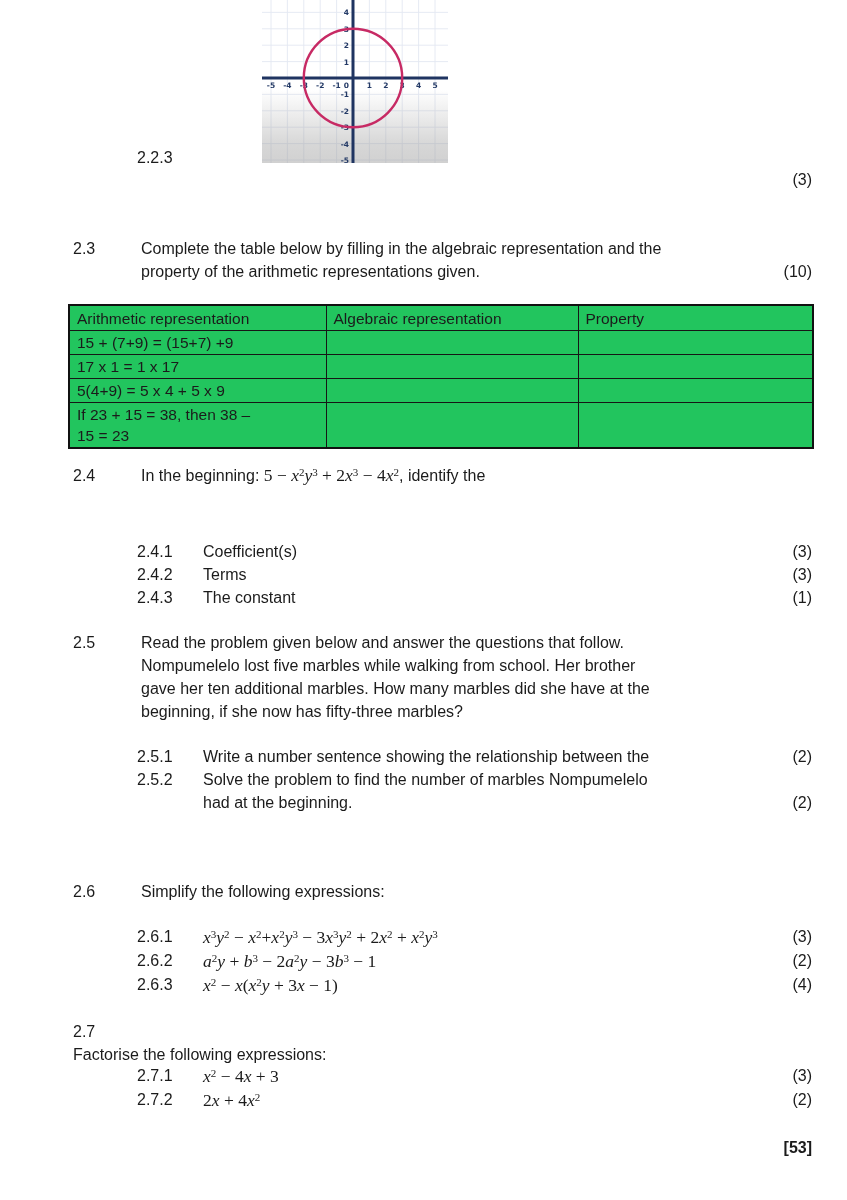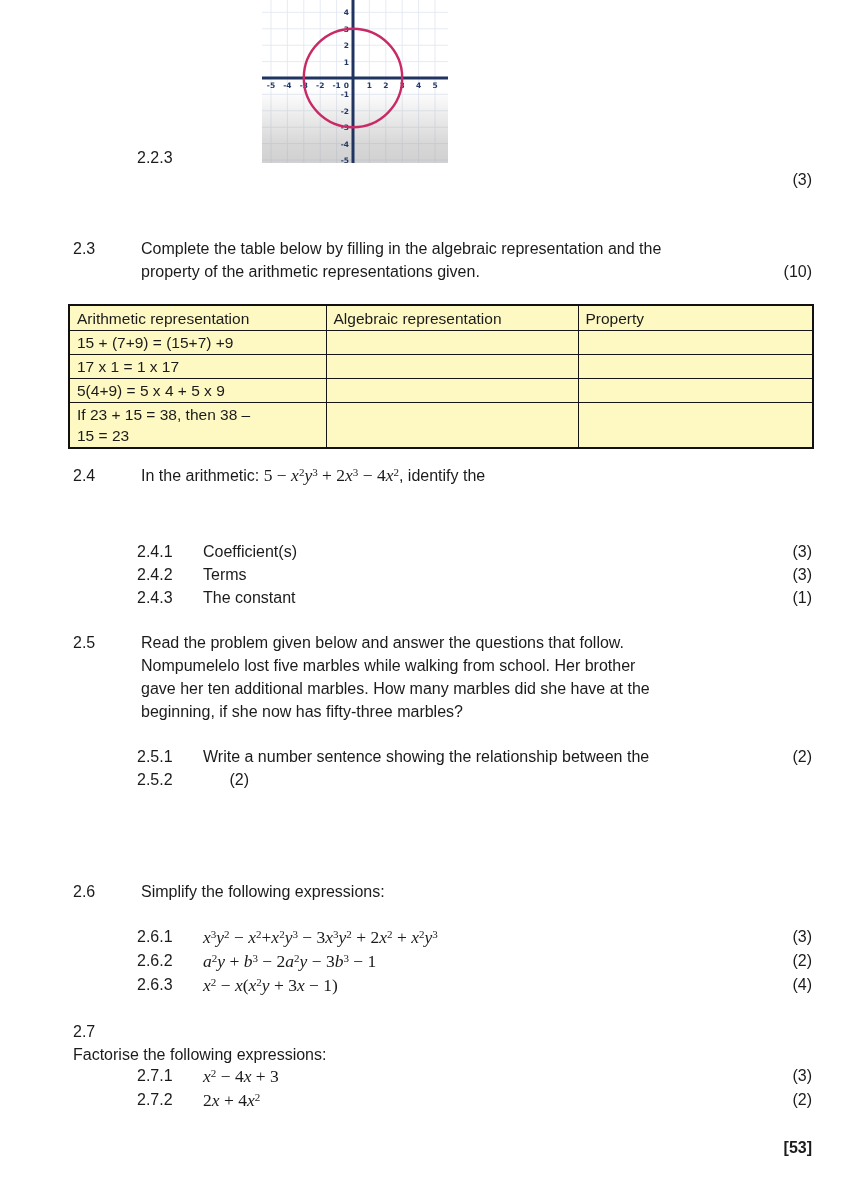--- a/index.html
+++ b/index.html
@@ -27,21 +27,21 @@
   .sub-row{display:flex;line-height:23px;}
   .items-math .sub-row{line-height:24px;}
   .sub-num{width:66px;flex:none;}
   .sub-text{flex:1;}
   .mark{width:46px;flex:none;text-align:right;align-self:flex-end;}
   
   .math{font-family:"Liberation Serif",serif;font-size:17.5px;}
   .math i{font-style:italic;}
   .math sup{font-size:11px;line-height:0;vertical-align:5px;}
   
-  table.rep{border-collapse:collapse;table-layout:fixed;background:#fef9c3;}
+  table.rep{border-collapse:collapse;table-layout:fixed;background:#22c55e;}
   table.rep th,table.rep td{
     border:1.6px solid #161616;font-weight:normal;text-align:left;
     font-size:15.5px;line-height:21px;padding:1px 7px;vertical-align:middle;
     overflow:hidden;white-space:pre-line;
   }
   table.rep th{height:22px;}
   table.rep td{height:21px;margin-left:36px;}
   table.rep{border:2px solid #111;}
   .total{font-weight:bold;}
 </style>
@@ -149,21 +149,21 @@
         <tr>
           <td>If 23 + 15 = 38, then 38 –<br>15 = 23</td>
           <td></td>
           <td></td>
         </tr>
       </tbody>
   </table>
 
   <div class="abs sec" style="top:464px;">
     <span class="qnum">2.4</span>
-    <span class="qbody"><span>In the arithmetic: </span><span class="math">5 − <i>x</i><sup>2</sup><i>y</i><sup>3</sup> + 2<i>x</i><sup>3</sup> − 4<i>x</i><sup>2</sup></span><span>, identify the</span></span>
+    <span class="qbody"><span>In the beginning: </span><span class="math">5 − <i>x</i><sup>2</sup><i>y</i><sup>3</sup> + 2<i>x</i><sup>3</sup> − 4<i>x</i><sup>2</sup></span><span>, identify the</span></span>
   </div>
   <div class="abs items" style="top:540px;">
       <div class="sub-row">
       <span class="sub-num">2.4.1</span>
       <span class="sub-text">Coefficient(s)</span>
       <span class="mark">(3)</span>
     </div>
       <div class="sub-row">
       <span class="sub-num">2.4.2</span>
       <span class="sub-text">Terms</span>
@@ -185,20 +185,24 @@
   <div class="abs items" style="top:745px;">
       <div class="sub-row">
       <span class="sub-num">2.5.1</span>
       <span class="sub-text">
           <div class="ln">Write a number sentence showing the relationship between the</div>
         </span>
       <span class="mark">(2)</span>
     </div>
       <div class="sub-row">
       <span class="sub-num">2.5.2</span>
+      <span class="sub-text">
+          <div class="ln">Solve the problem to find the number of marbles Nompumelelo</div>
+          <div class="ln">had at the beginning.</div>
+        </span>
       <span class="mark">(2)</span>
     </div>
     </div>
 
   <div class="abs sec" style="top:880px;">
     <span class="qnum">2.6</span>
     <span class="qbody">Simplify the following expressions:</span>
   </div>
   <div class="abs items items-math" style="top:925px;">
       <div class="sub-row">

